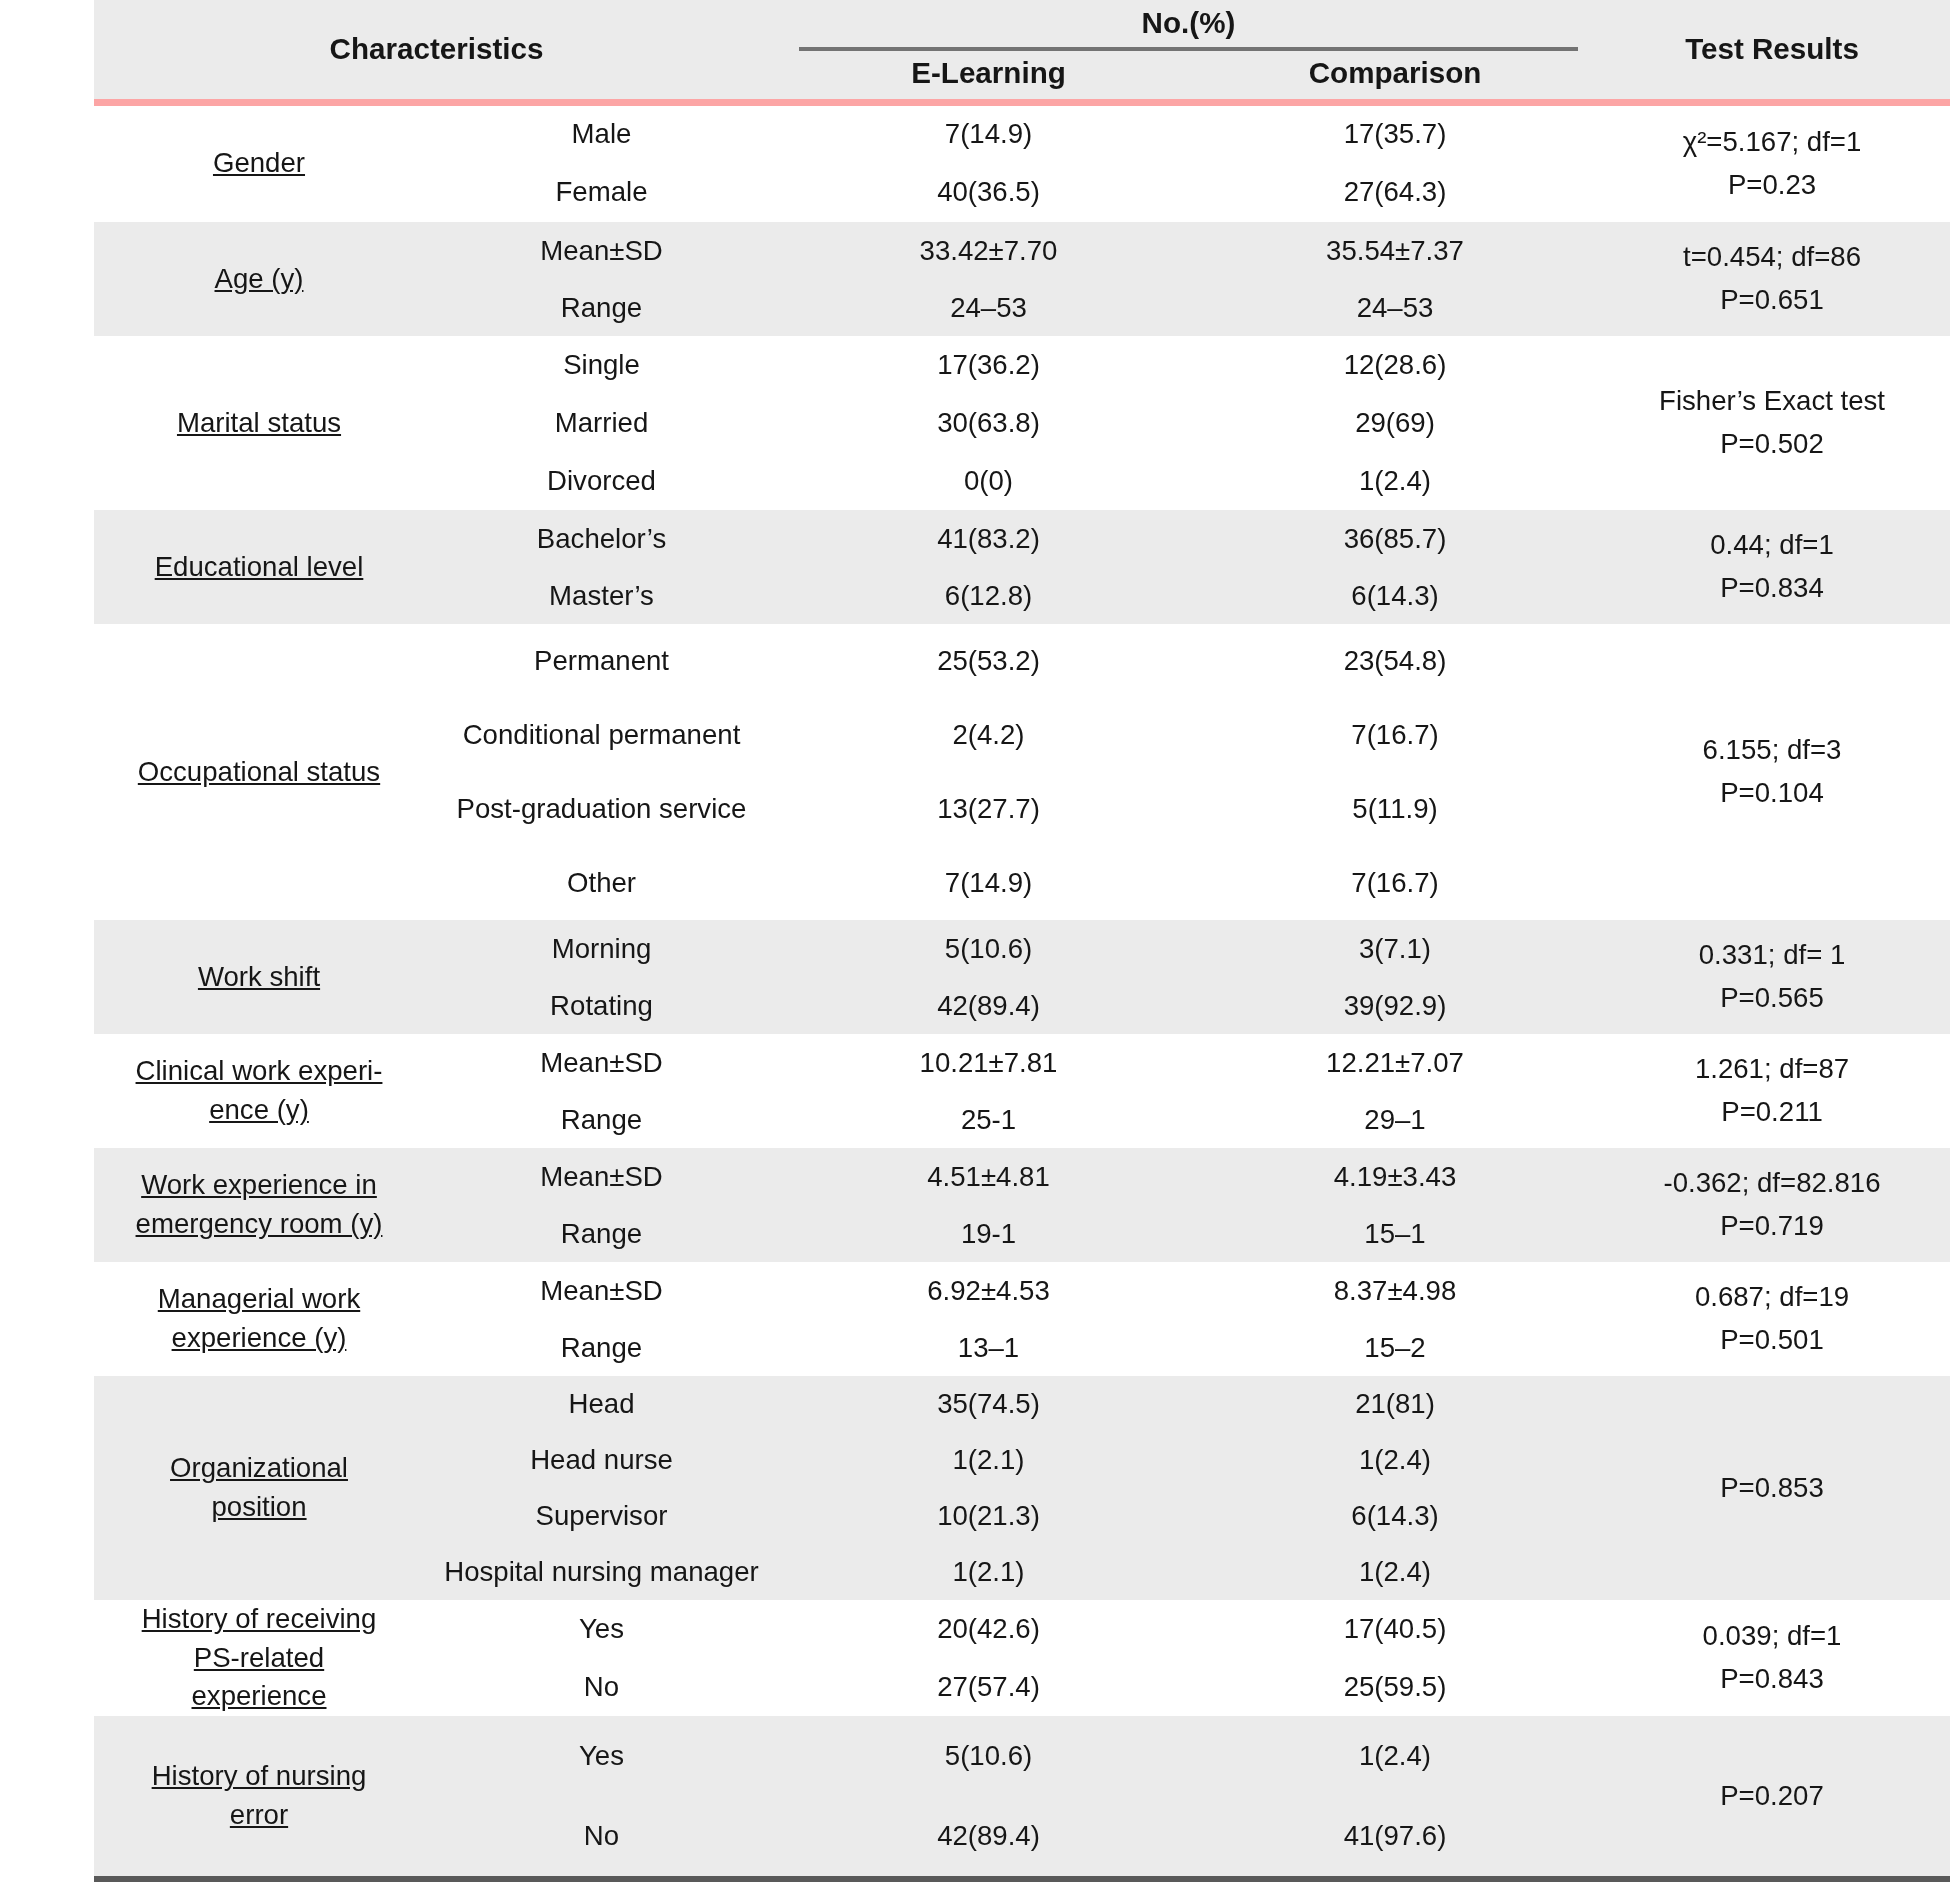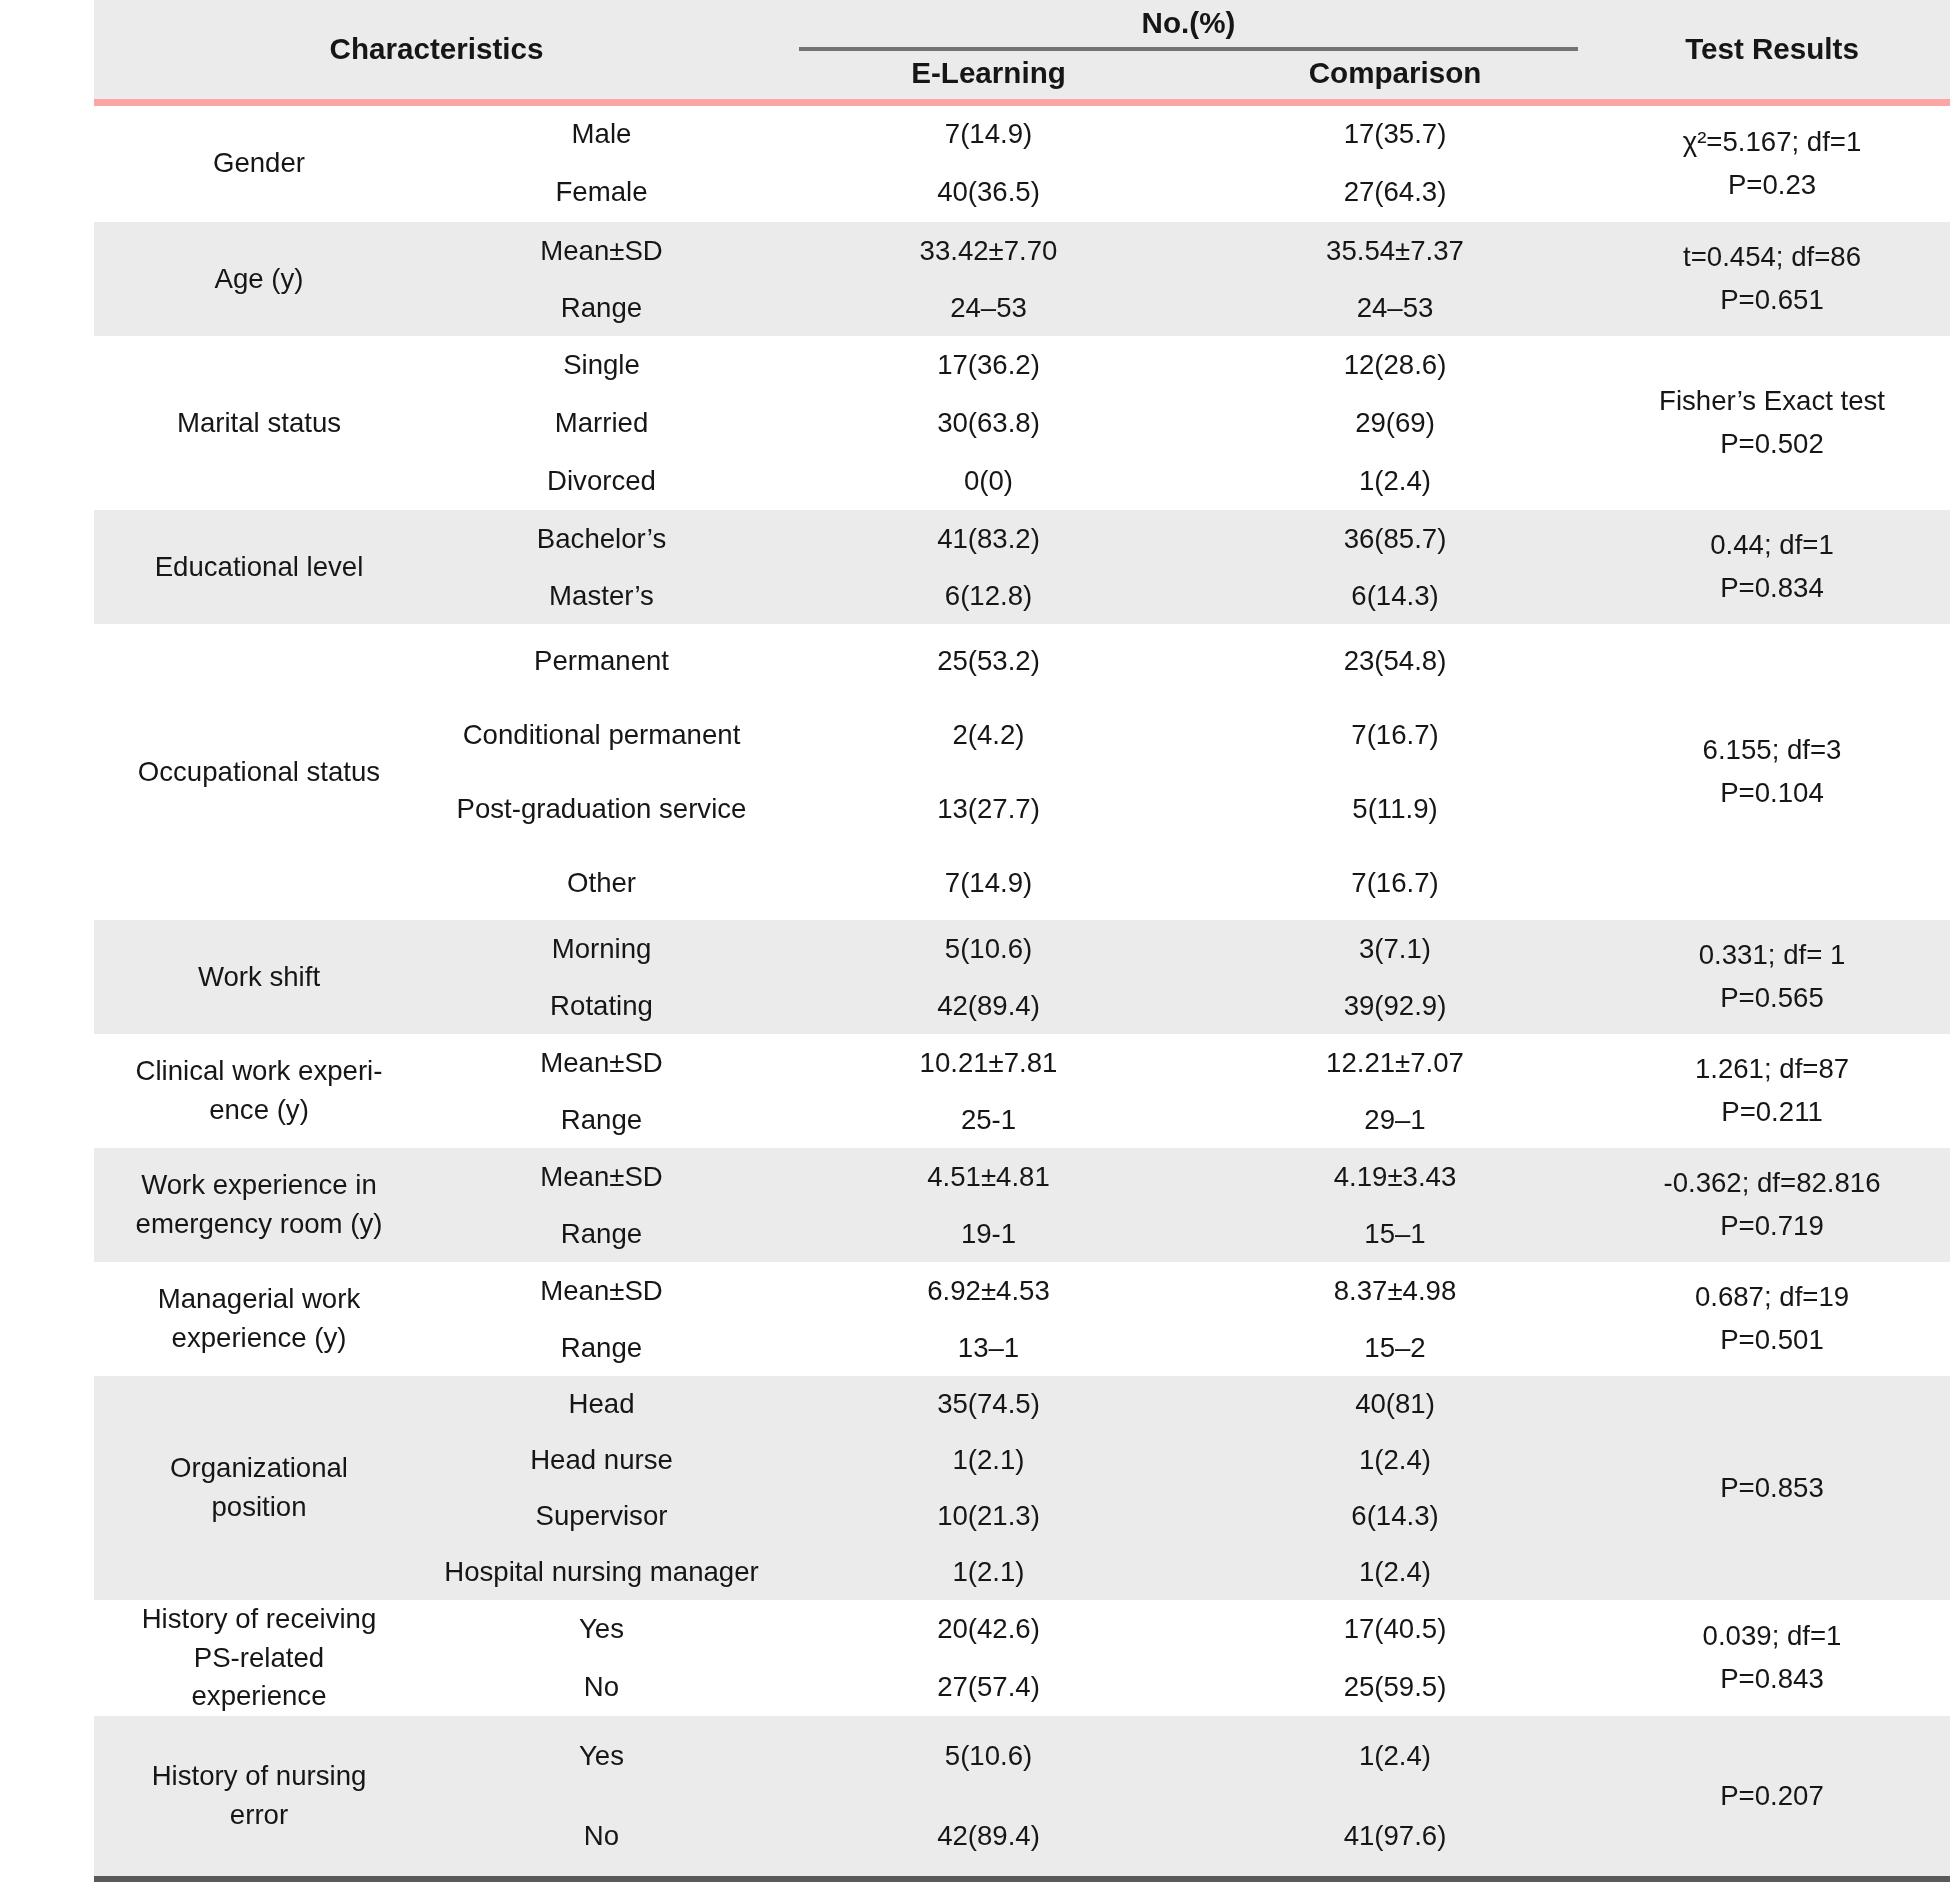--- a/index.html
+++ b/index.html
@@ -38,21 +38,21 @@
   }
   th.sub-hdr { vertical-align: middle; padding-bottom: 7.9px; }
   td {
     font-size: 27.6px;
     text-align: center;
     vertical-align: middle;
     padding: 0;
   }
   tr.shaded, tr.shaded td { background: #ebebeb; }
   .first-body-row td { border-top: 7px solid #fca5a5; }
-  .char-cell { white-space: pre-line; line-height: 1.4; }
+  .char-cell { white-space: pre-line; line-height: 1.4; text-decoration: underline; }
   .test-cell { white-space: pre-line; line-height: 1.55; }
   .bottom-rule {
     width: 1857px;
     height: 5.9px;
     background: #595959;
   }
 </style>
 </head>
 <body>
 
@@ -214,21 +214,21 @@
         <tr style="height: 57px;">
           <td class="sub-cell">Range</td>
           <td class="val-cell">13–1</td>
           <td class="val-cell">15–2</td>
         </tr>
         <tr class="shaded" style="height: 56px;">
           <td class="char-cell" rowspan="4">Organizational
 position</td>
           <td class="sub-cell">Head</td>
           <td class="val-cell">35(74.5)</td>
-          <td class="val-cell">40(81)</td>
+          <td class="val-cell">21(81)</td>
           <td class="test-cell" rowspan="4">P=0.853</td>
         </tr>
         <tr class="shaded" style="height: 56px;">
           <td class="sub-cell">Head nurse</td>
           <td class="val-cell">1(2.1)</td>
           <td class="val-cell">1(2.4)</td>
         </tr>
         <tr class="shaded" style="height: 56px;">
           <td class="sub-cell">Supervisor</td>
           <td class="val-cell">10(21.3)</td>

